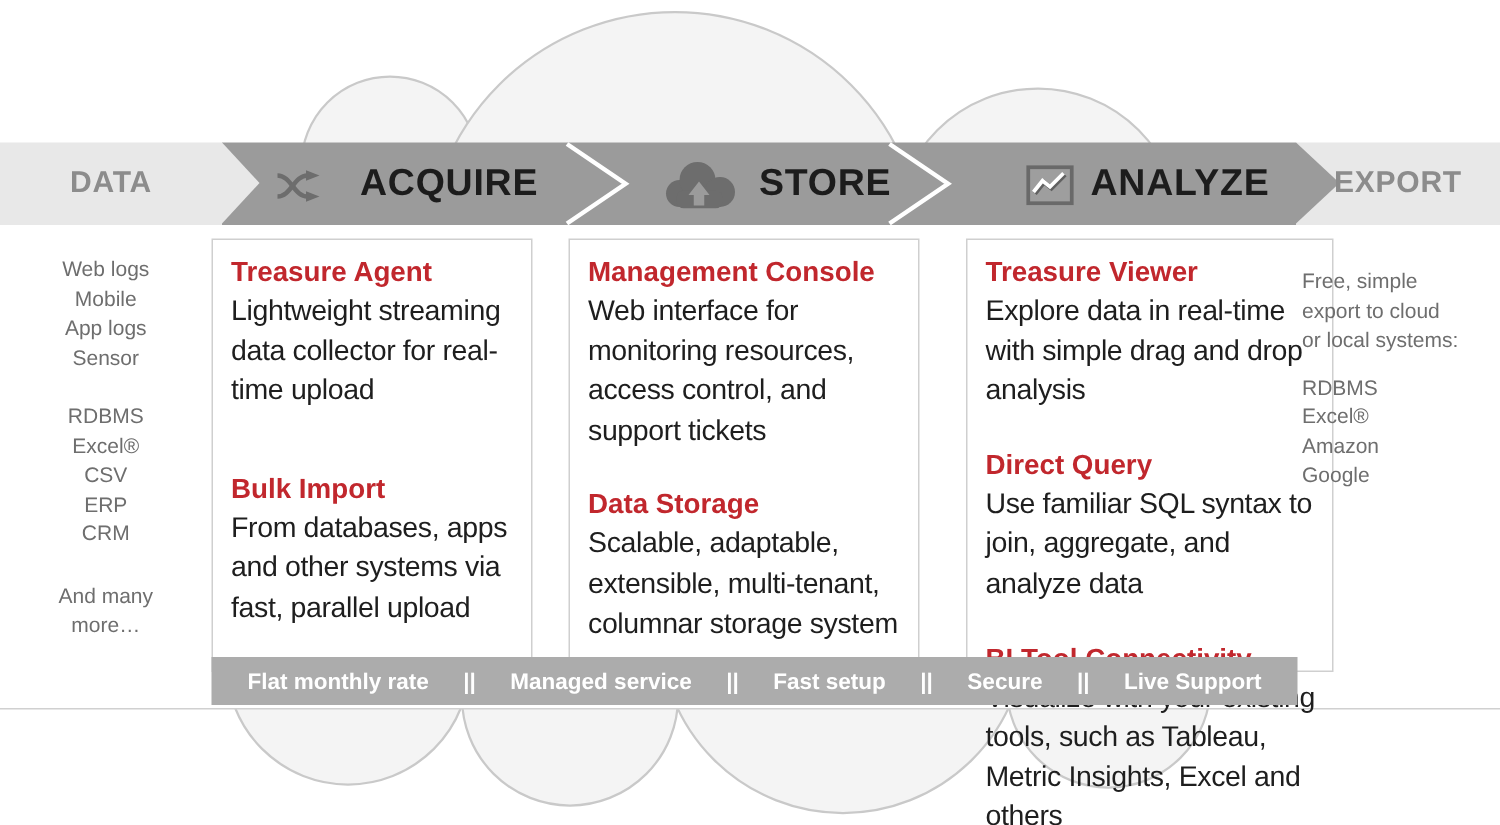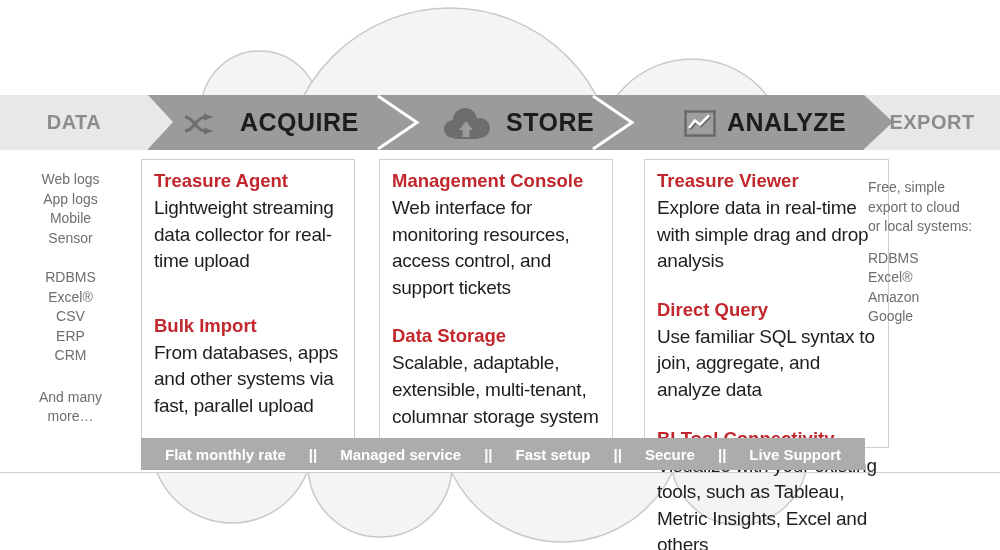--- a/index.html
+++ b/index.html
@@ -121,22 +121,22 @@
     <rect x="1.5" y="1.5" width="29" height="24" fill="#9e9e9e" stroke="#696969" stroke-width="2.5"></rect>
     <polyline points="6,19 12,11.5 17,15.5 26,6.5" fill="none" stroke="#616161" stroke-width="3"></polyline>
     <polyline points="5,18 11,10.5 16,14.5 25,5.5" fill="none" stroke="#ffffff" stroke-width="2.5"></polyline>
   </svg>
   <div class="stage-label label-main label-analyze">ANALYZE</div>
 
   <div class="stage-label label-muted label-export">EXPORT</div>
 
   <div class="side-left">
     <span>Web logs</span>
+    <span>Mobile</span>
     <span>App logs</span>
-    <span>Mobile</span>
     <span>Sensor</span>
     <div class="group2">
       <span>RDBMS</span>
       <span>Excel®</span>
       <span>CSV</span>
       <span>ERP</span>
       <span>CRM</span>
     </div>
     <div class="more">And many more…</div>
   </div>

